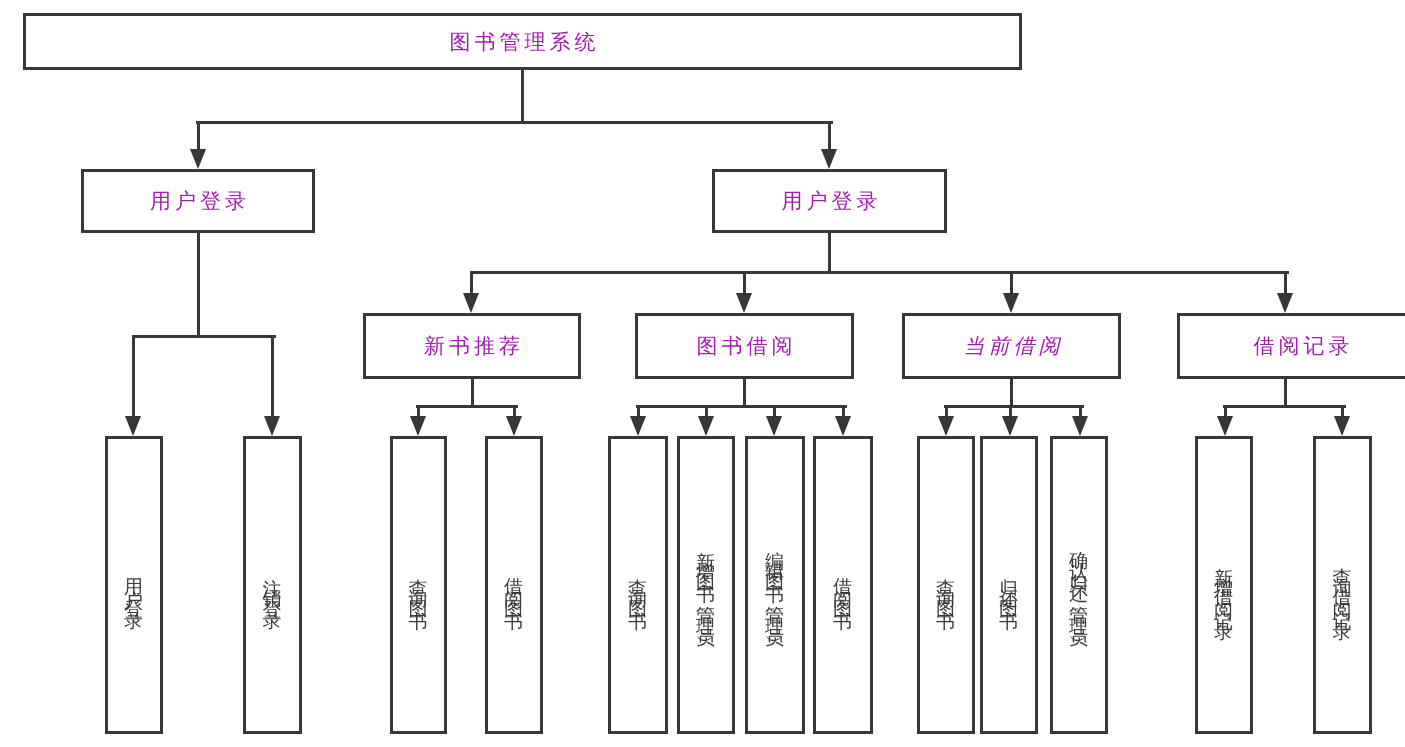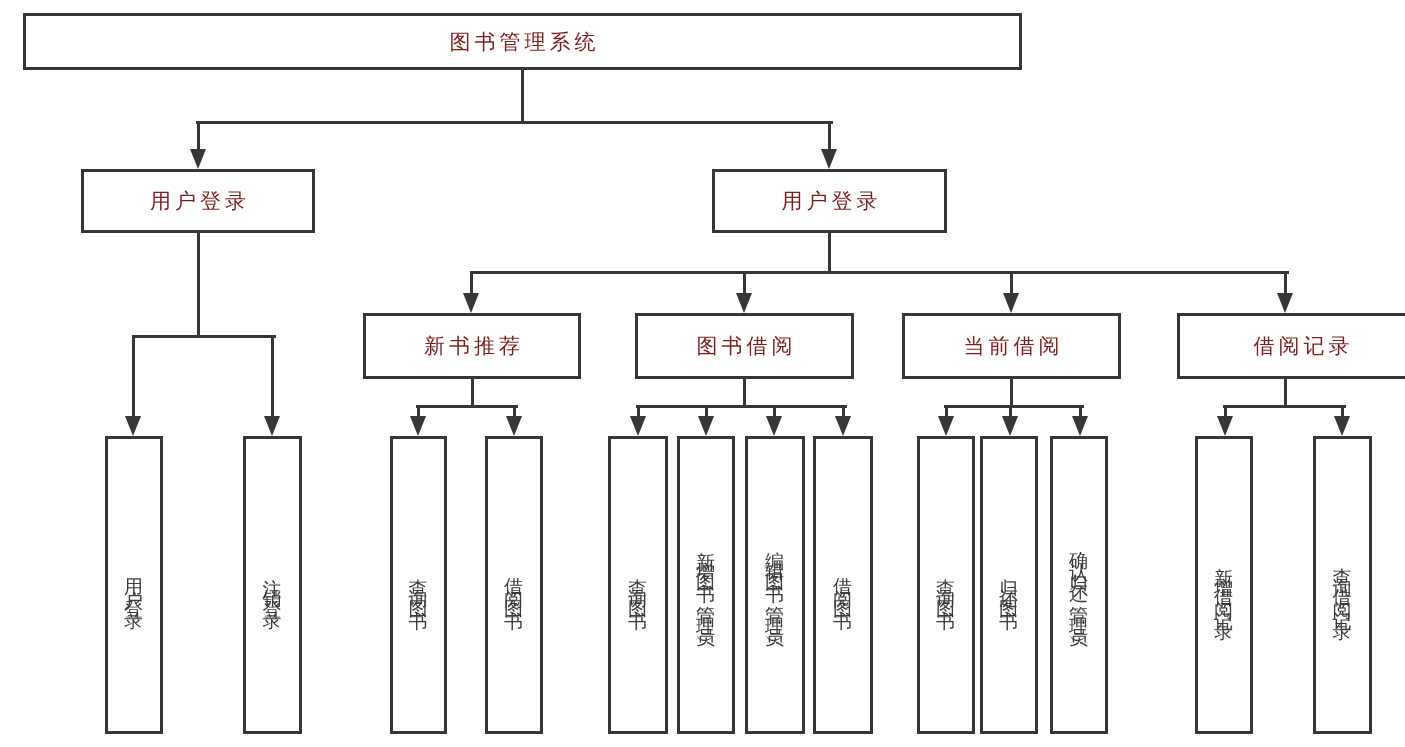--- a/index.html
+++ b/index.html
@@ -18,21 +18,21 @@
     background:#ffffff;
     display:flex;
     align-items:center;
     justify-content:center;
   }
   .hbox span{
     font-size:21px;
     letter-spacing:4px;
     text-indent:4px;
     white-space:nowrap;
-    color:#7f1d1d;
+    color:#a21caf;
   }
   .vbox span{
     writing-mode:vertical-rl;
     text-orientation:mixed;
     font-size:19px;
     line-height:1;
     letter-spacing:11px;
     color:#3b3b3b;
   }
   .cline{position:absolute;}
@@ -124,21 +124,21 @@
   <div class="node hbox" style="left:712px;top:169px;width:235px;height:64px;">
     <span>用户登录</span>
   </div>
 
   <div class="node hbox" style="left:363px;top:313px;width:218px;height:66px;">
     <span>新书推荐</span>
   </div>
   <div class="node hbox" style="left:635px;top:313px;width:219px;height:66px;">
     <span>图书借阅</span>
   </div>
-  <div class="node hbox" style="left:902px;top:313px;width:219px;height:66px;">
+  <div class="node hbox" style="left:902px;top:313px;width:219px;height:66px;font-style:italic;">
     <span>当前借阅</span>
   </div>
   <div class="node hbox" style="left:1177px;top:313px;width:249px;height:66px;">
     <span>借阅记录</span>
   </div>
 
   <div class="node vbox" style="left:105px;top:436px;width:58px;height:298px;">
     <span>用户登录</span>
   </div>
   <div class="node vbox" style="left:243px;top:436px;width:59px;height:298px;">

